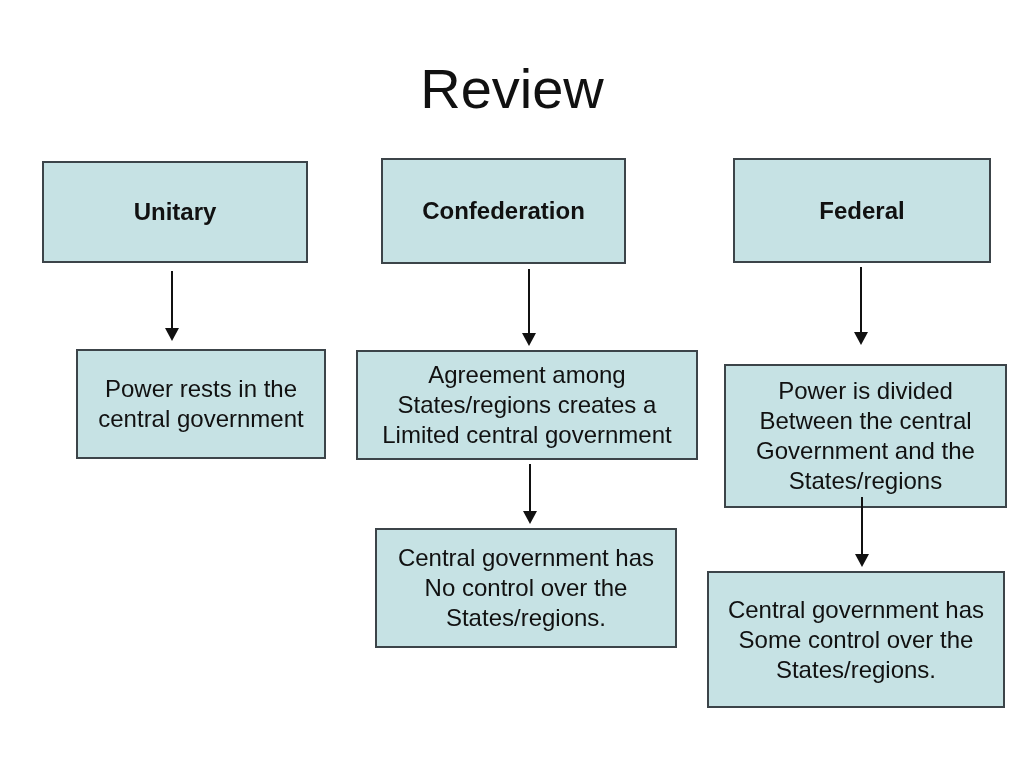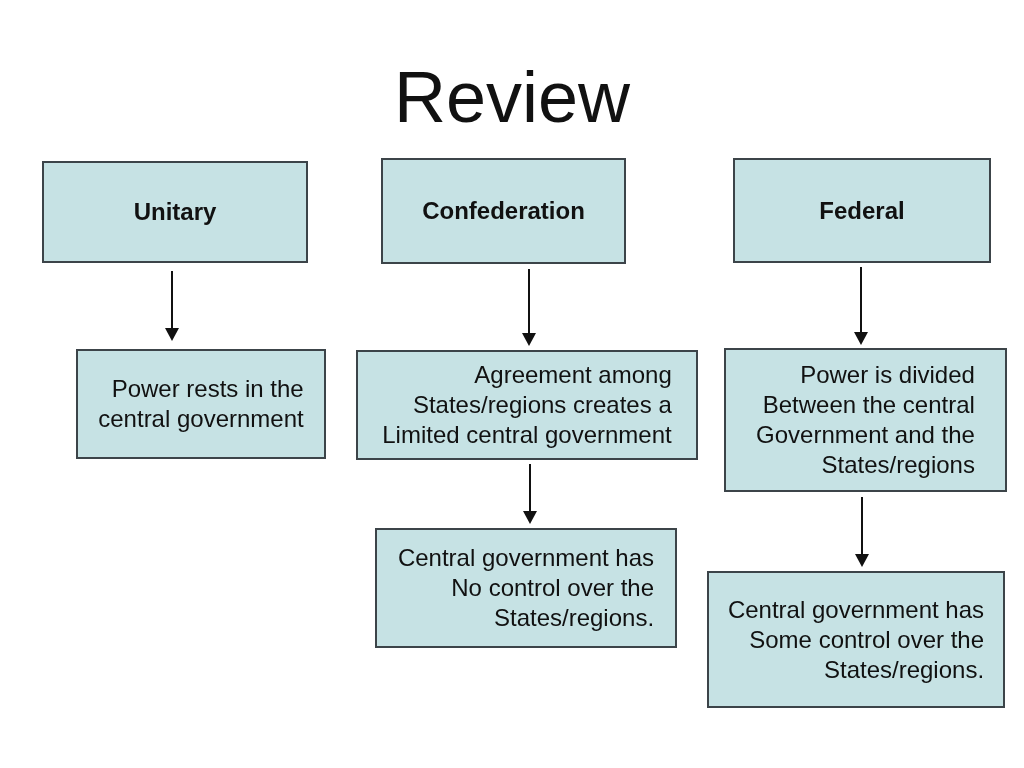--- a/index.html
+++ b/index.html
@@ -12,45 +12,45 @@
     font-family: "Liberation Sans", sans-serif;
     color: var(--text, #111111);
     overflow: hidden;
   }
   .title {
     position: absolute;
     top: 56px;
     left: 0;
     width: 100%;
     text-align: center;
-    font-size: 72px;
+    font-size: 56px;
     font-weight: 400;
     color: var(--text, #111111);
   }
   .box {
     position: absolute;
     background: var(--box-fill, #c6e2e4);
     border: 2px solid var(--box-border, #3c4449);
     display: flex;
     align-items: center;
     justify-content: center;
-    text-align: right;
+    text-align: center;
     white-space: pre-line;
     font-size: 24px;
     line-height: 30px;
     padding: 4px;
   }
   .box.header { font-weight: 700; }
 
   #box-unitary-header       { left: 42px;  top: 161px; width: 266px; height: 102px; }
   #box-confederation-header { left: 381px; top: 158px; width: 245px; height: 106px; }
   #box-federal-header       { left: 733px; top: 158px; width: 258px; height: 105px; }
   #box-unitary-desc         { left: 50px;  top: 349px; width: 250px; height: 110px; margin-left: 26px; }
   #box-confederation-desc   { left: 356px; top: 350px; width: 342px; height: 110px; }
-  #box-federal-desc         { left: 724px; top: 348px; width: 283px; height: 144px; }
+  #box-federal-desc         { left: 724px; top: 364px; width: 283px; height: 144px; }
   #box-confederation-desc2  { left: 375px; top: 528px; width: 302px; height: 120px; }
   #box-federal-desc2        { left: 707px; top: 571px; width: 298px; height: 137px; }
 
   .arrow {
     position: absolute;
     width: 14px;
     display: flex;
     flex-direction: column;
     align-items: center;
   }

